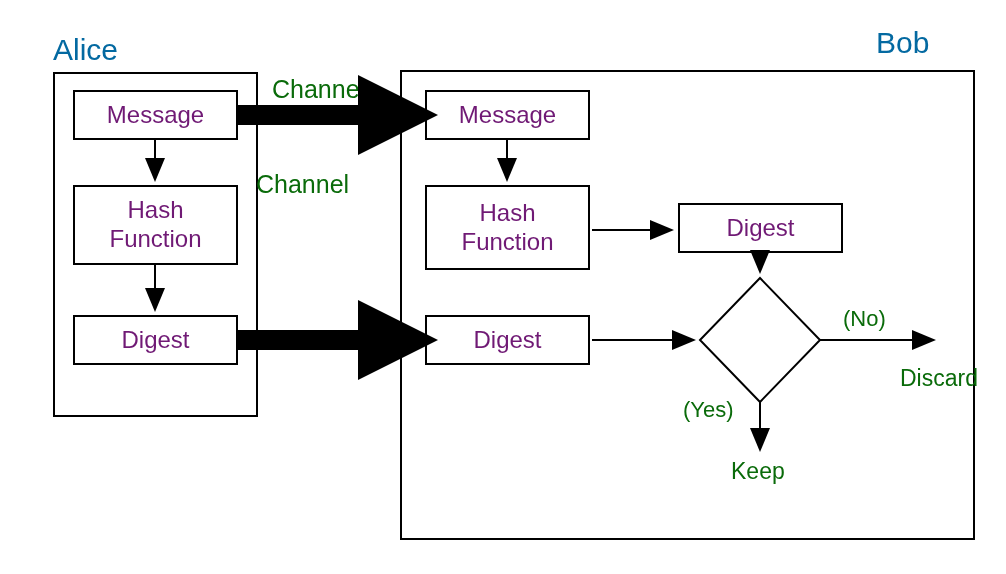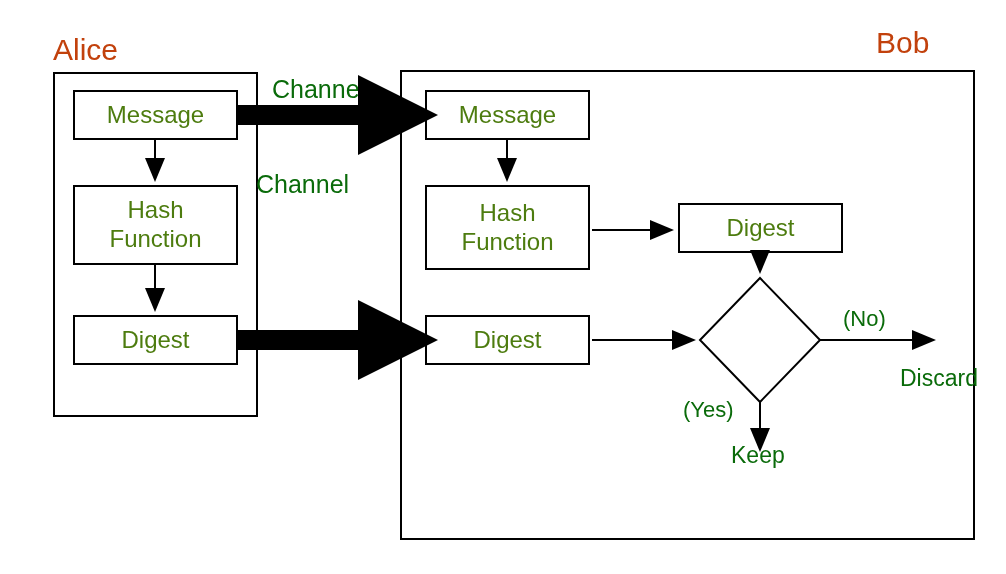--- a/index.html
+++ b/index.html
@@ -6,32 +6,32 @@
     body { font-family: Arial, sans-serif; background: #fff; width: 1006px; height: 574px; position: relative; overflow: hidden; }
     .container { position: relative; width: 1006px; height: 574px; }
     .box {
       position: absolute;
       border: 2px solid #000;
       background: #fff;
       display: flex;
       align-items: center;
       justify-content: center;
       text-align: center;
-      color: #4d7c0f;
+      color: #701a75;
       font-size: 24px;
       line-height: 1.2;
     }
     .label {
       position: absolute;
       color: #0a6b0a;
       font-size: 26px;
     }
     .label-black {
       position: absolute;
-      color: #c2410c;
+      color: #0369a1;
       font-size: 30px;
     }
     .outer-box {
       position: absolute;
       border: 2px solid #000;
       background: transparent;
     }
     svg.overlay {
       position: absolute;
       top: 0; left: 0;
@@ -77,21 +77,21 @@
   </div>
 
   <div class="box" style="left:425px; top:315px; width:165px; height:50px;">
     <span>Digest</span>
   </div>
 
   <div class="label" style="left:725px; top:326px; font-size:24px;">Same?</div>
 
   <div class="label" style="left:683px; top:397px; font-size:22px;">(Yes)</div>
   <div class="label" style="left:843px; top:306px; font-size:22px;">(No)</div>
-  <div class="label" style="left:731px; top:442px; font-size:23px;">Keep</div>
+  <div class="label" style="left:731px; top:458px; font-size:23px;">Keep</div>
   <div class="label" style="left:900px; top:365px; font-size:23px;">Discard</div>
 
   <div class="label" style="left:272px; top:75px; font-size:25px;">Channel</div>
   <div class="label" style="left:256px; top:170px; font-size:25px;">Channel</div>
 
   <svg class="overlay" viewBox="0 0 1006 574">
     <defs>
       <marker id="arrow" markerWidth="12" markerHeight="10" refX="10" refY="5" orient="auto">
         <path d="M0,0 L12,5 L0,10 Z" fill="#000"></path>
       </marker>

